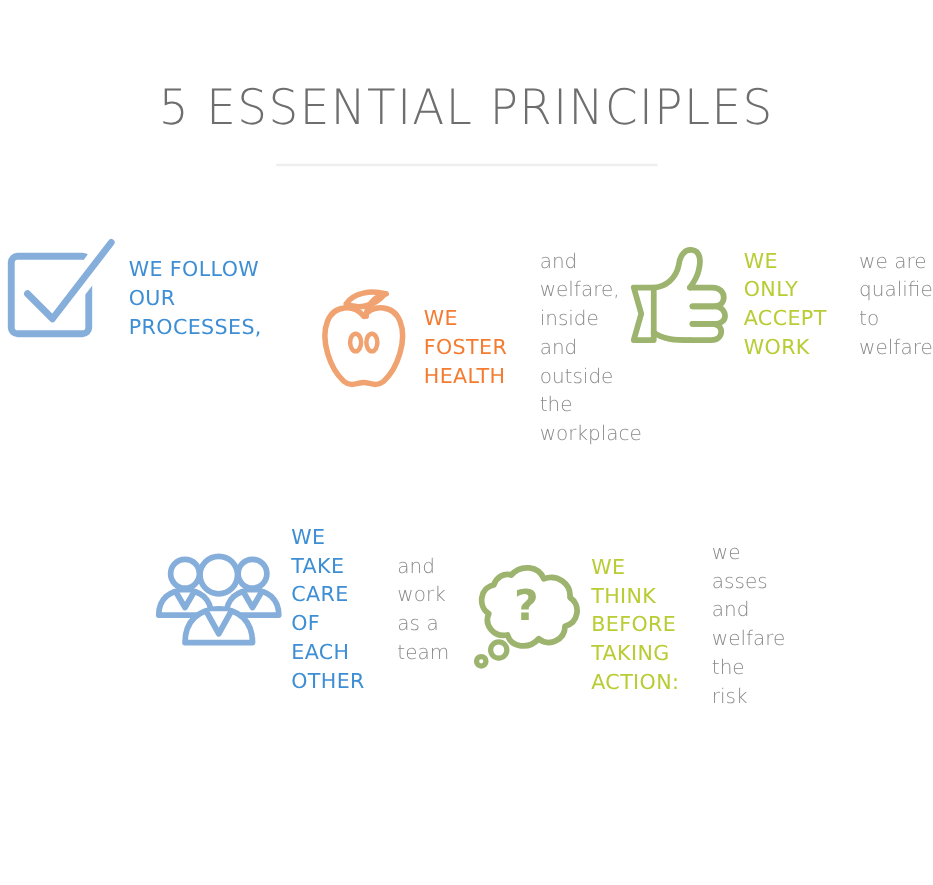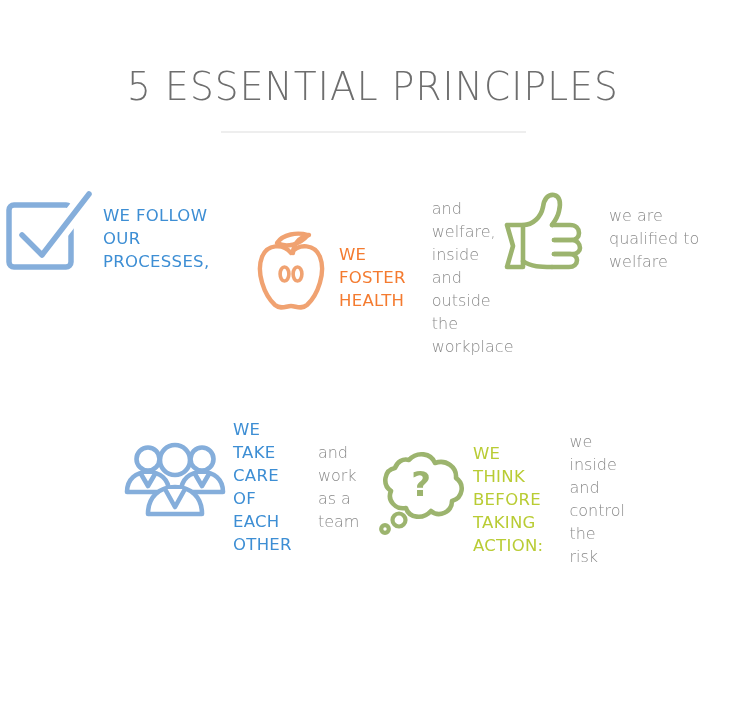--- a/index.html
+++ b/index.html
@@ -159,20 +159,21 @@
                      C63 9, 64 16, 62 24
                      C61 29, 58 34, 55 38
                      L55 38"></path>
             <path d="M26 74 C34 80, 44 80, 55 80"></path>
             <path d="M55 38 L73 38 C79 38, 82 42, 82 46 C82 50, 79 53, 74 53 L57 53"></path>
             <path d="M57 53 L75 53 C80 53, 83 57, 83 61 C83 64, 80 67, 76 67 L57 67"></path>
             <path d="M57 67 L73 67 C77 67, 80 70, 80 73 C80 77, 77 80, 72 80 L55 80"></path>
           </g>
         </svg>
       </div>
+      <p class="p-heading c-green">WE ONLY ACCEPT WORK</p>
       <p class="p-sub">we are qualified to welfare</p>
     </div>
 
   </div>
 
   <div class="row row-bottom">
 
     <div class="principle">
       <div class="icon-box">
         <svg width="104" height="88" viewBox="0 0 104 88" aria-hidden="true">
@@ -211,18 +212,18 @@
                      C24 14, 30 10, 36 12 Z"></path>
           </g>
           <g fill="none" stroke="#9cb46e" stroke-width="4.2">
             <circle cx="26" cy="72" r="6.5"></circle>
             <circle cx="12" cy="81" r="3.8"></circle>
           </g>
           <text x="48" y="48" font-family="DejaVu Sans, sans-serif" font-size="34" font-weight="600" fill="#9cb46e" text-anchor="middle">?</text>
         </svg>
       </div>
       <p class="p-heading c-green">WE THINK BEFORE TAKING ACTION:</p>
-      <p class="p-sub">we inside and control the risk</p>
+      <p class="p-sub">we asses and welfare the risk</p>
     </div>
 
   </div>
 
 </div>
 
 </body></html>

